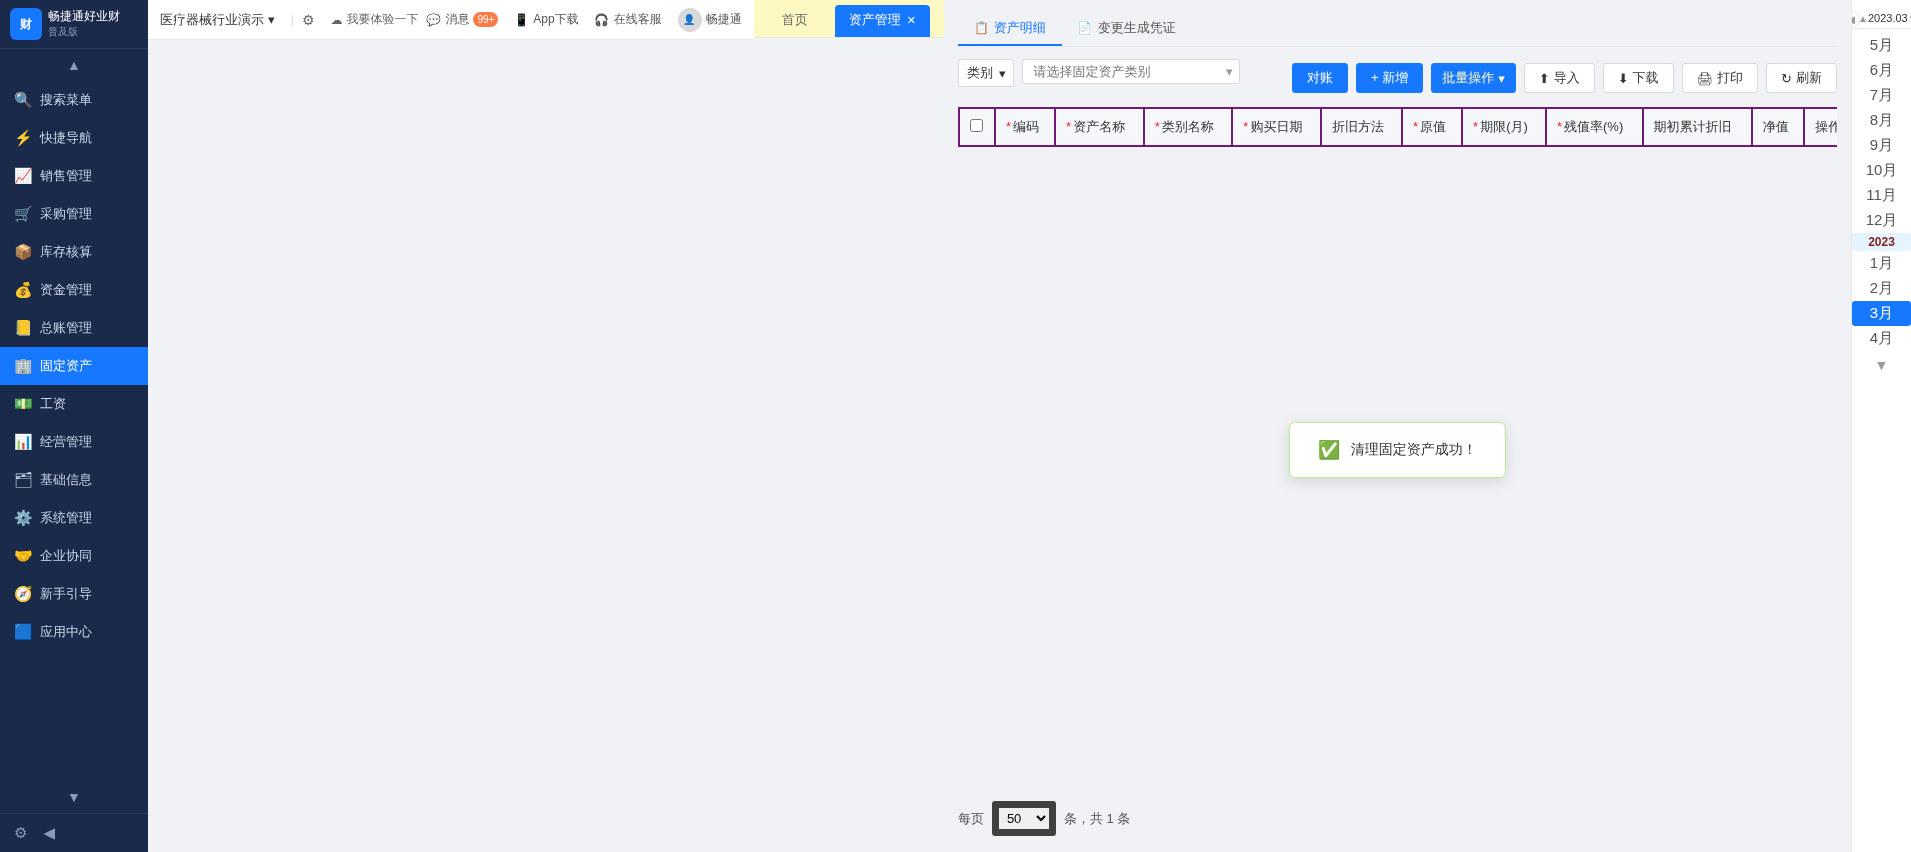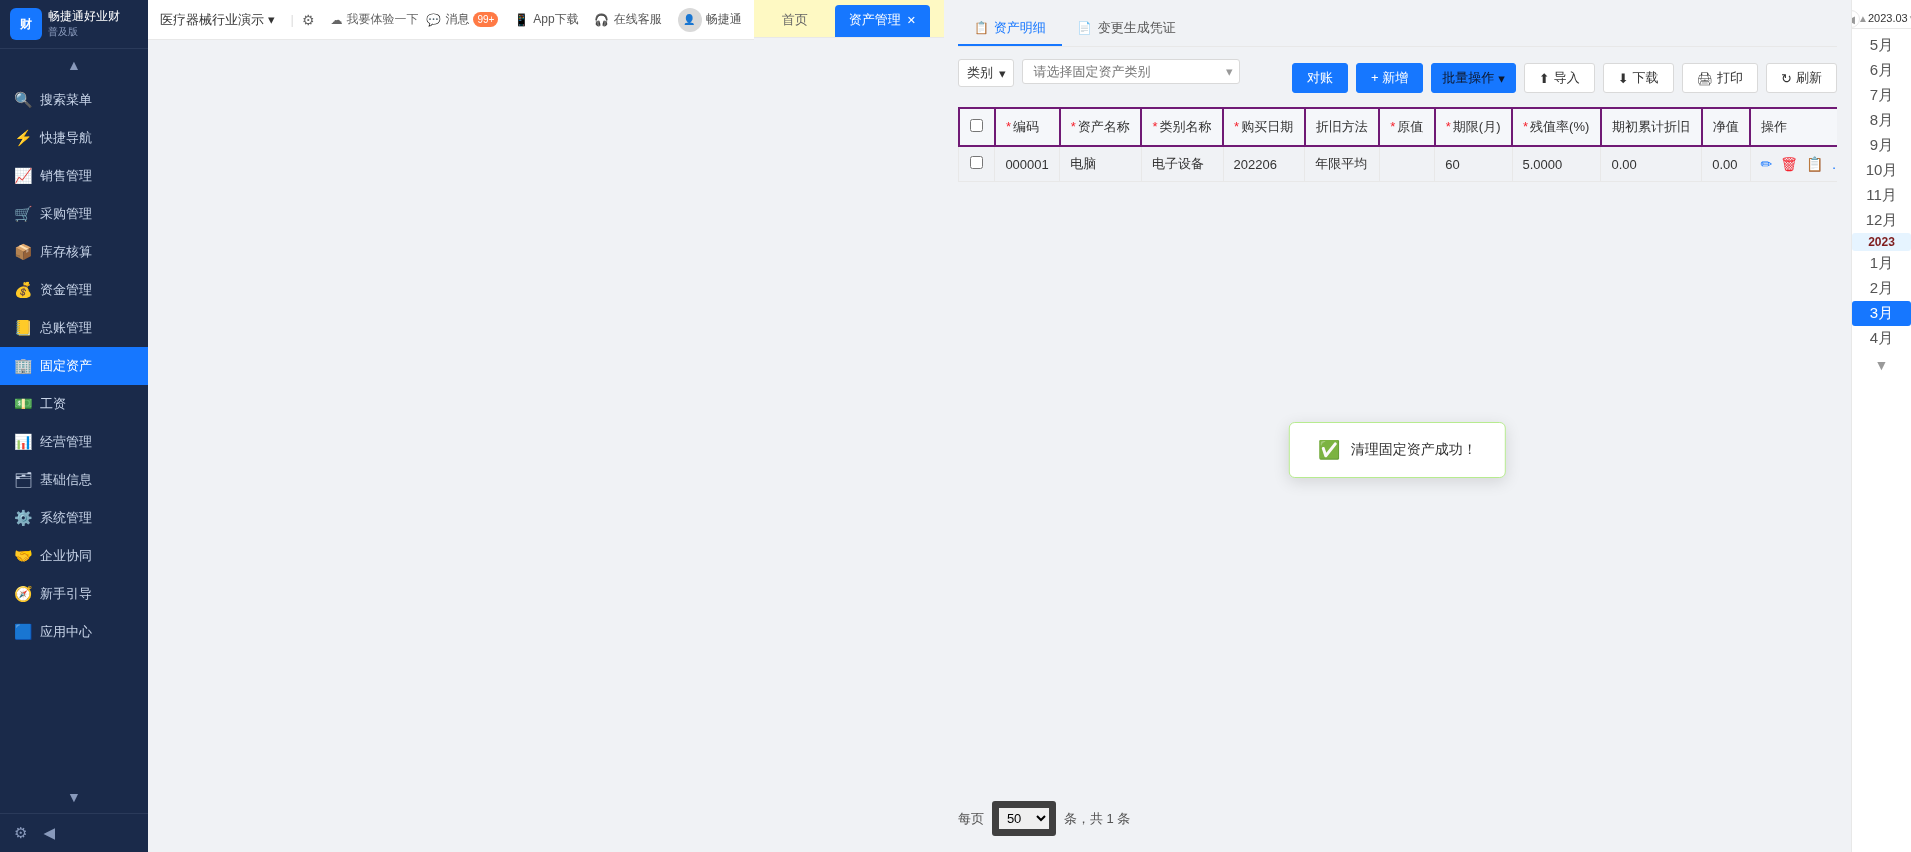--- a/index.html
+++ b/index.html
@@ -203,21 +203,21 @@
       border: 1px solid #d9d9d9;
       background: #fff;
       color: #333;
       display: flex;
       align-items: center;
       gap: 4px;
     }
     .btn-primary { background: #1677ff; color: #fff; border-color: #1677ff; }
     .btn-batch {
       background: #1677ff;
-      color: #0f172a;
+      color: #fef9c3;
       border-color: #1677ff;
       padding: 5px 10px;
     }
     .select-wrap {
       display: flex;
       align-items: center;
       border: 1px solid #d9d9d9;
       border-radius: 3px;
       padding: 4px 8px;
       background: #fff;
@@ -593,43 +593,20 @@
               <th><span>折旧方法</span></th>
               <th><span class="required">*</span><span>原值</span></th>
               <th><span class="required">*</span><span>期限(月)</span></th>
               <th><span class="required">*</span><span>残值率(%)</span></th>
               <th><span>期初累计折旧</span></th>
               <th><span>净值</span></th>
               <th><span>操作</span></th>
             </tr>
           </thead>
           <tbody>
-            <tr>
-              <td class="checkbox-cell">
-                <input type="checkbox" style="">
-              </td>
-              <td>000001</td>
-              <td>电脑</td>
-              <td>电子设备</td>
-              <td>202206</td>
-              <td>年限平均</td>
-              <td></td>
-              <td>60</td>
-              <td>5.0000</td>
-              <td>0.00</td>
-              <td>0.00</td>
-              <td>
-                <div class="action-icons">
-                  <span class="action-icon" title="编辑">✏</span>
-                  <span class="action-icon danger" title="删除">🗑</span>
-                  <span class="action-icon" title="复制">📋</span>
-                  <span class="action-icon" title="更多">…</span>
-                </div>
-              </td>
-            </tr>
           </tbody>
         </table>
 
         <div class="toast-overlay">
           <span class="toast-icon">✅</span>
           <span>清理固定资产成功！</span>
         </div>
       </div>
 
       <div class="pagination">

